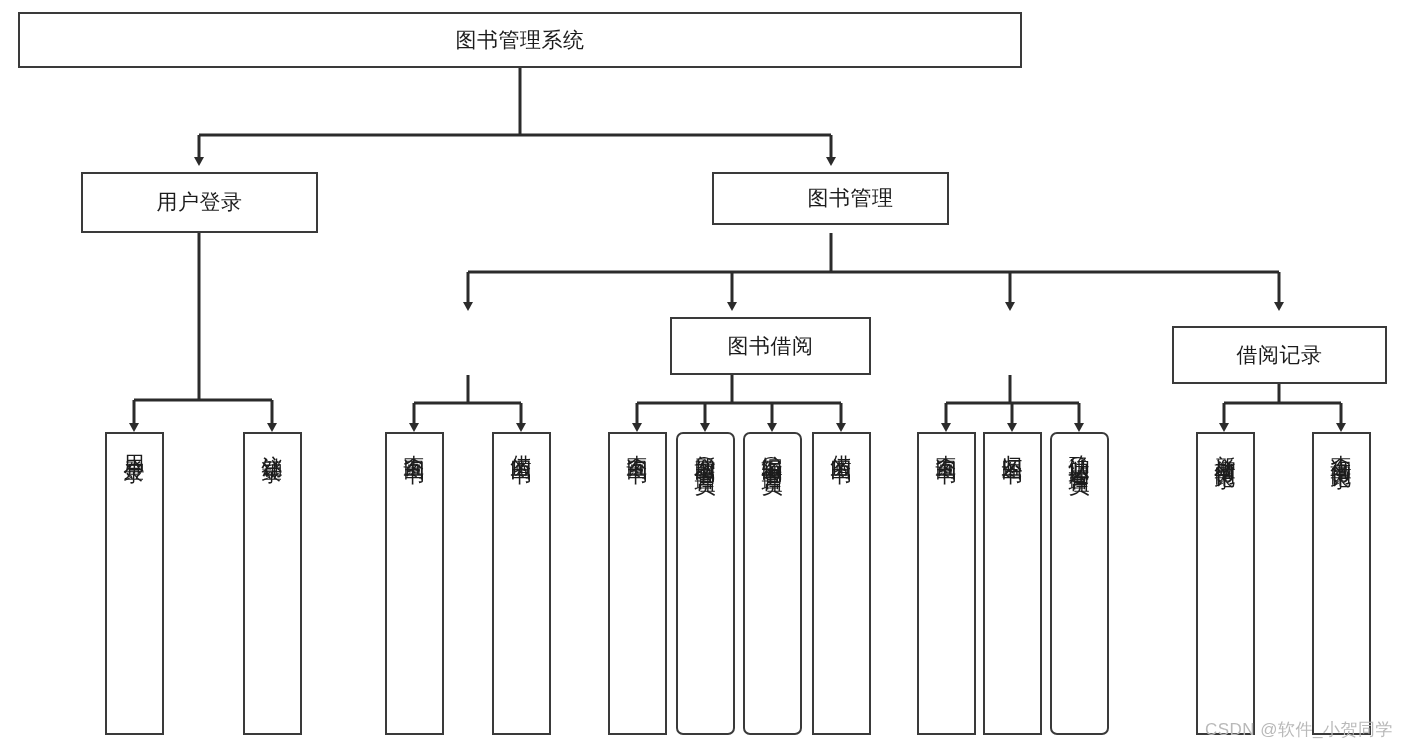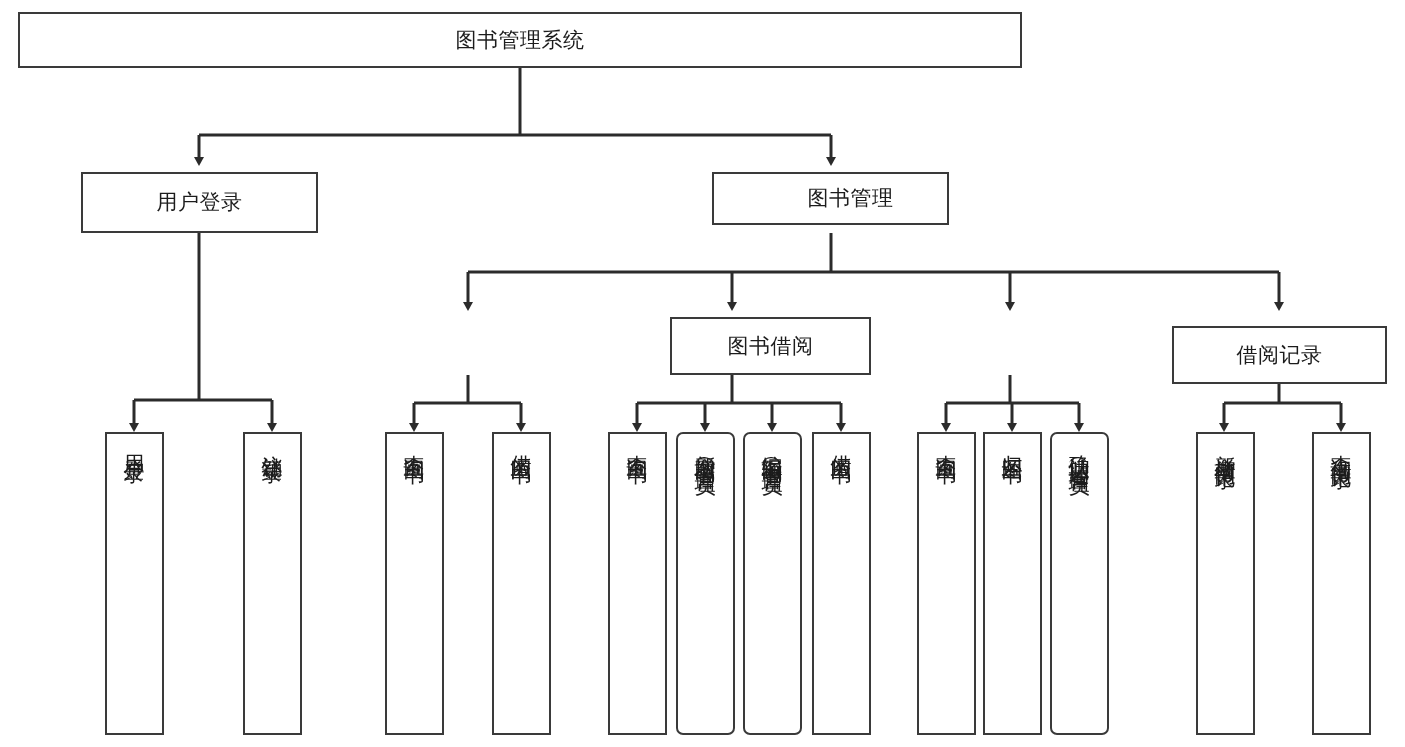--- a/index.html
+++ b/index.html
@@ -180,13 +180,14 @@
     <span class="node-label">确认归还（管理员）</span>
   </div>
 
   <div class="node vertical" style="left:1196px; top:432px; width:59px; height:303px;">
     <span class="node-label">新增借阅记录</span>
   </div>
   <div class="node vertical" style="left:1312px; top:432px; width:59px; height:303px;">
     <span class="node-label">查询借阅记录</span>
   </div>
 
+  <div id="watermark">CSDN @软件_小贺同学</div>
 </div>
 
 </body></html>

